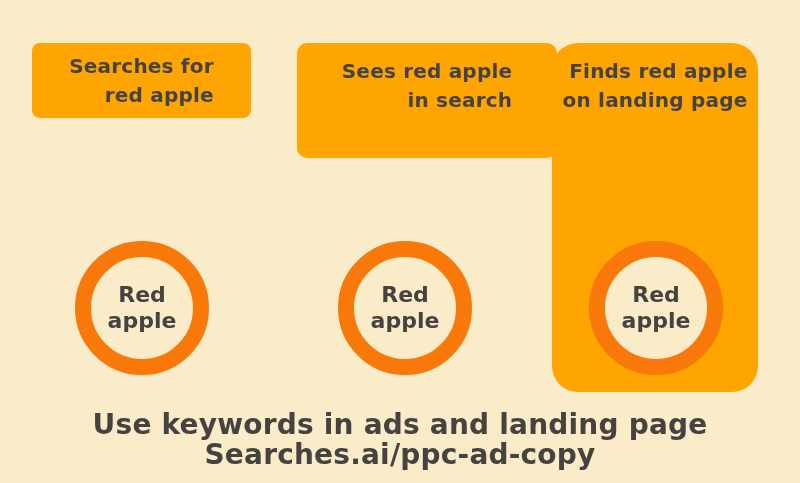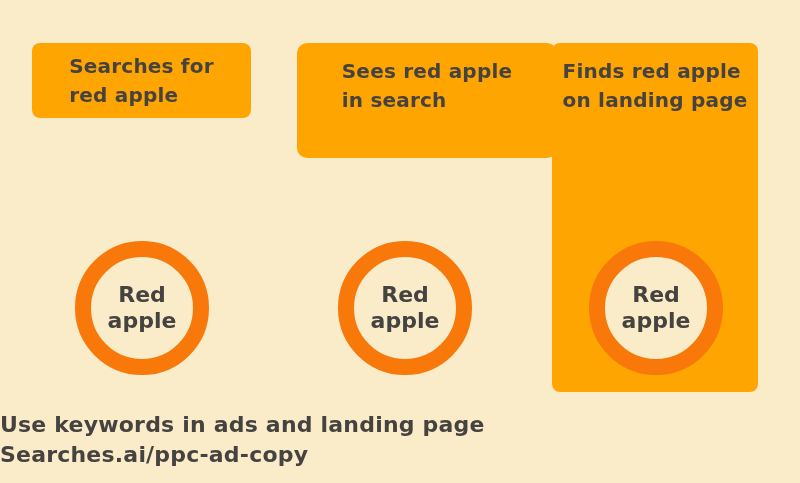--- a/index.html
+++ b/index.html
@@ -14,21 +14,21 @@
     background: var(--background, #FAECC9);
     font-family: "DejaVu Sans", "Liberation Sans", sans-serif;
     color: var(--text, #454240);
     overflow: hidden;
   }
   .step-box {
     position: absolute;
     background: var(--box-fill, #FFA502);
     display: flex;
     justify-content: center;
-    text-align: left;
+    text-align: right;
     font-weight: bold;
     font-size: 20px;
     line-height: 29px;
     letter-spacing: 0.2px;
   }
   .step-box .label {
     white-space: pre-line;
   }
   .box-1 {
     left: 32px; top: 43px;
@@ -40,21 +40,21 @@
     left: 297px; top: 43px;
     width: 260px; height: 115px;
     border-radius: 10px;
     align-items: flex-start;
     padding-top: 0;
   }
   .box-2 .label { margin-top: 14px; }
   .box-3 {
     left: 552px; top: 43px;
     width: 206px; height: 349px;
-    border-radius: 8px;
+    border-radius: 26px;
     align-items: flex-start;
   }
   .box-3 .label { margin-top: 14px; }
   .apple-circle {
     position: absolute;
     top: 241px;
     width: 134px; height: 134px;
     box-sizing: border-box;
     border: 16px solid var(--ring-stroke, #F8780A);
     background: var(--circle-fill, #FAECC9);
@@ -68,22 +68,23 @@
     line-height: 26px;
   }
   .apple-circle .label { white-space: pre-line; }
   .circle-1 { left: 75px; }
   .circle-2 { left: 338px; }
   .circle-3 { left: 589px; }
   .footer {
     position: absolute;
     left: 0; right: 0;
     top: 410px;
+    text-align: center;
     font-weight: bold;
-    font-size: 22px;
+    font-size: 28px;
     line-height: 30px;
     letter-spacing: 0.2px;
   }
 </style>
 </head>
 <body>
 
 <div class="canvas">
 
   <div class="step-box box-1">

